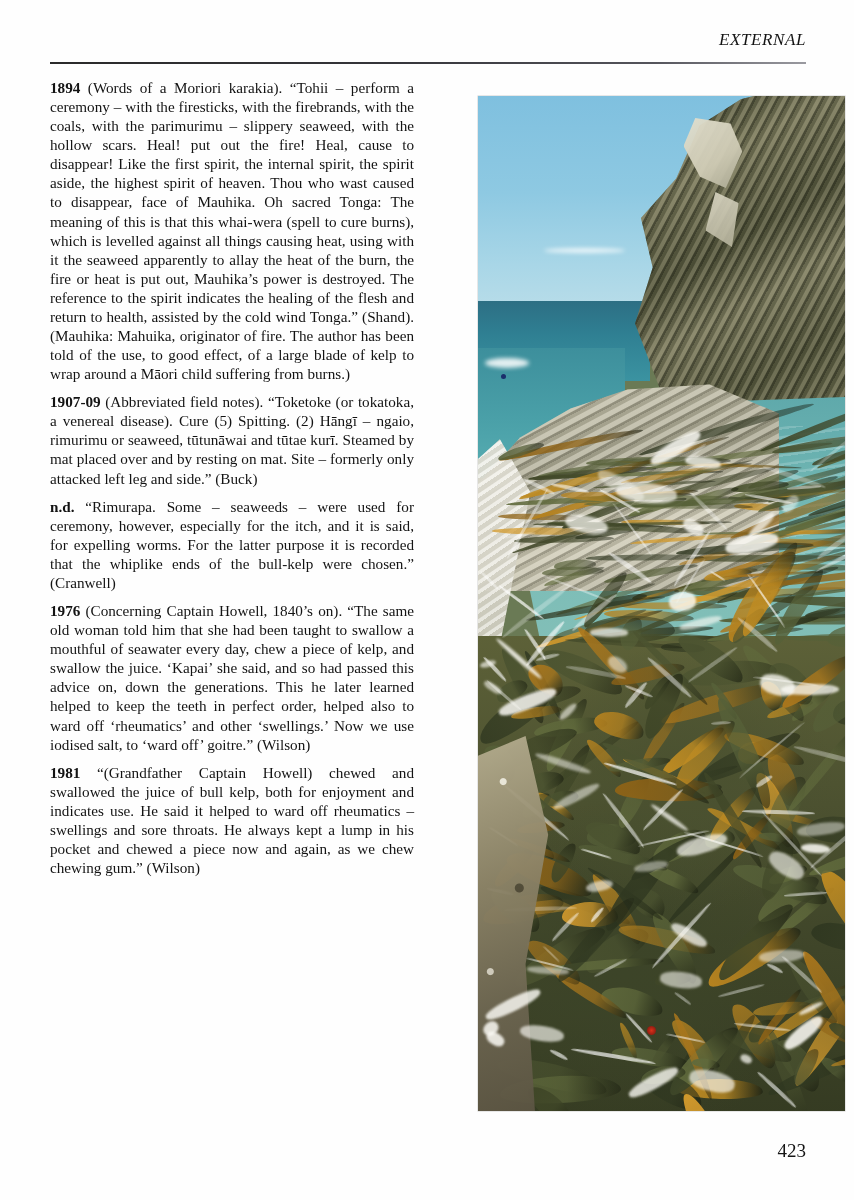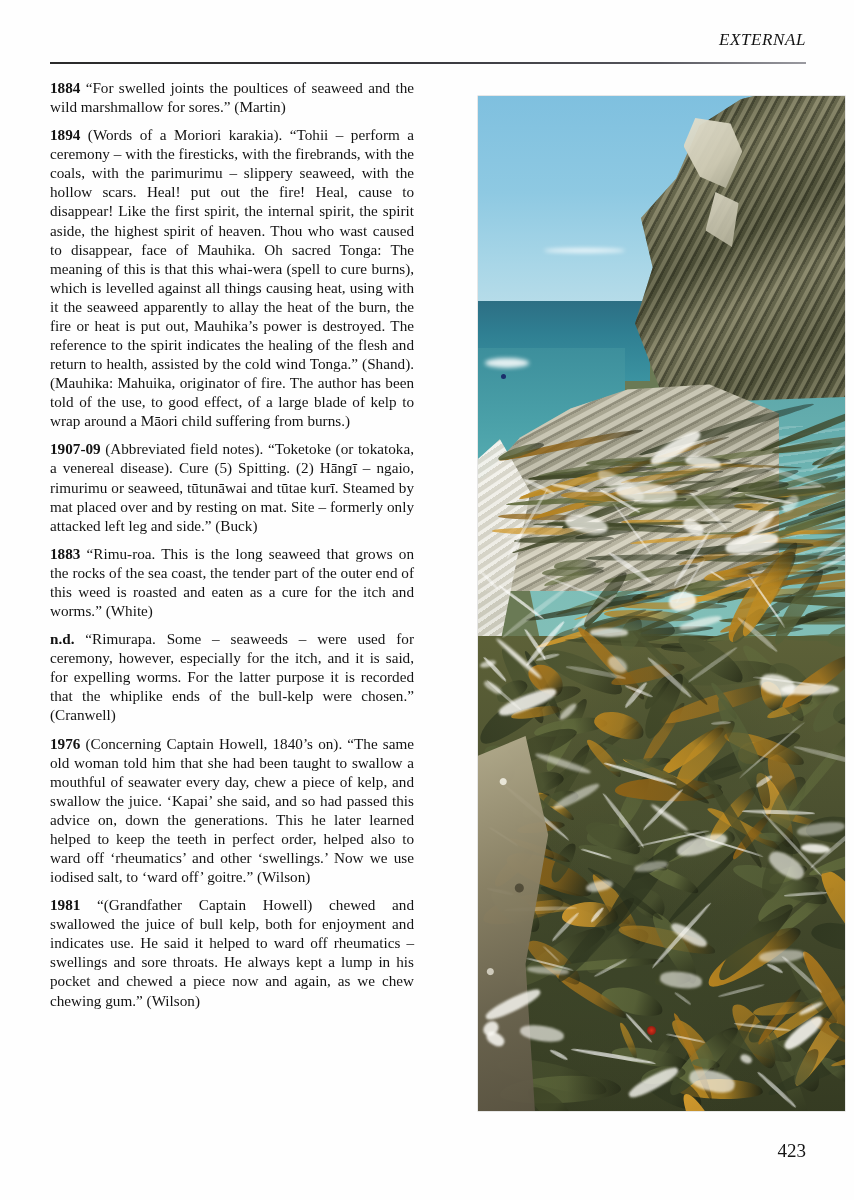--- a/index.html
+++ b/index.html
@@ -277,33 +277,27 @@
 
 <div class="page">
 
   <div class="running-head">EXTERNAL</div>
   <div class="head-rule"></div>
 
   <div class="text-column">
 
 
     <p class="entry">
-      <span class="yr">1884</span><span> “For swelled joints the poultices of seaweed and the wild marshmallow for sores.” (Martin)</span>
-    </p>
-    <p class="entry">
       <span class="yr">1894</span><span> (Words of a Moriori karakia). “Tohii – perform a ceremony – with the firesticks, with the firebrands, with the coals, with the parimurimu – slippery seaweed, with the hollow scars. Heal! put out the fire! Heal, cause to disappear! Like the first spirit, the internal spirit, the spirit aside, the highest spirit of heaven. Thou who wast caused to disappear, face of Mauhika. Oh sacred Tonga: The meaning of this is that this whai-wera (spell to cure burns), which is levelled against all things causing heat, using with it the seaweed apparently to allay the heat of the burn, the fire or heat is put out, Mauhika’s power is destroyed. The reference to the spirit indicates the healing of the flesh and return to health, assisted by the cold wind Tonga.” (Shand). (Mauhika: Mahuika, originator of fire. The author has been told of the use, to good effect, of a large blade of kelp to wrap around a Māori child suffering from burns.)</span>
     </p>
     <p class="entry">
       <span class="yr">1907-09</span><span> (Abbreviated field notes). “Toketoke (or tokatoka, a venereal disease). Cure (5) Spitting. (2) Hāngī – ngaio, rimurimu or seaweed, tūtunāwai and tūtae kurī. Steamed by mat placed over and by resting on mat. Site – formerly only attacked left leg and side.” (Buck)</span>
     </p>
 
 
-    <p class="entry">
-      <span class="yr">1883</span><span> “Rimu-roa. This is the long seaweed that grows on the rocks of the sea coast, the tender part of the outer end of this weed is roasted and eaten as a cure for the itch and worms.” (White)</span>
-    </p>
     <p class="entry">
       <span class="yr">n.d.</span><span> “Rimurapa. Some – seaweeds – were used for ceremony, however, especially for the itch, and it is said, for expelling worms. For the latter purpose it is recorded that the whiplike ends of the bull-kelp were chosen.” (Cranwell)</span>
     </p>
     <p class="entry">
       <span class="yr">1976</span><span> (Concerning Captain Howell, 1840’s on). “The same old woman told him that she had been taught to swallow a mouthful of seawater every day, chew a piece of kelp, and swallow the juice. ‘Kapai’ she said, and so had passed this advice on, down the generations. This he later learned helped to keep the teeth in perfect order, helped also to ward off ‘rheumatics’ and other ‘swellings.’ Now we use iodised salt, to ‘ward off’ goitre.” (Wilson)</span>
     </p>
     <p class="entry">
       <span class="yr">1981</span><span> “(Grandfather Captain Howell) chewed and swallowed the juice of bull kelp, both for enjoyment and indicates use. He said it helped to ward off rheumatics – swellings and sore throats. He always kept a lump in his pocket and chewed a piece now and again, as we chew chewing gum.” (Wilson)</span>
     </p>
   </div>

